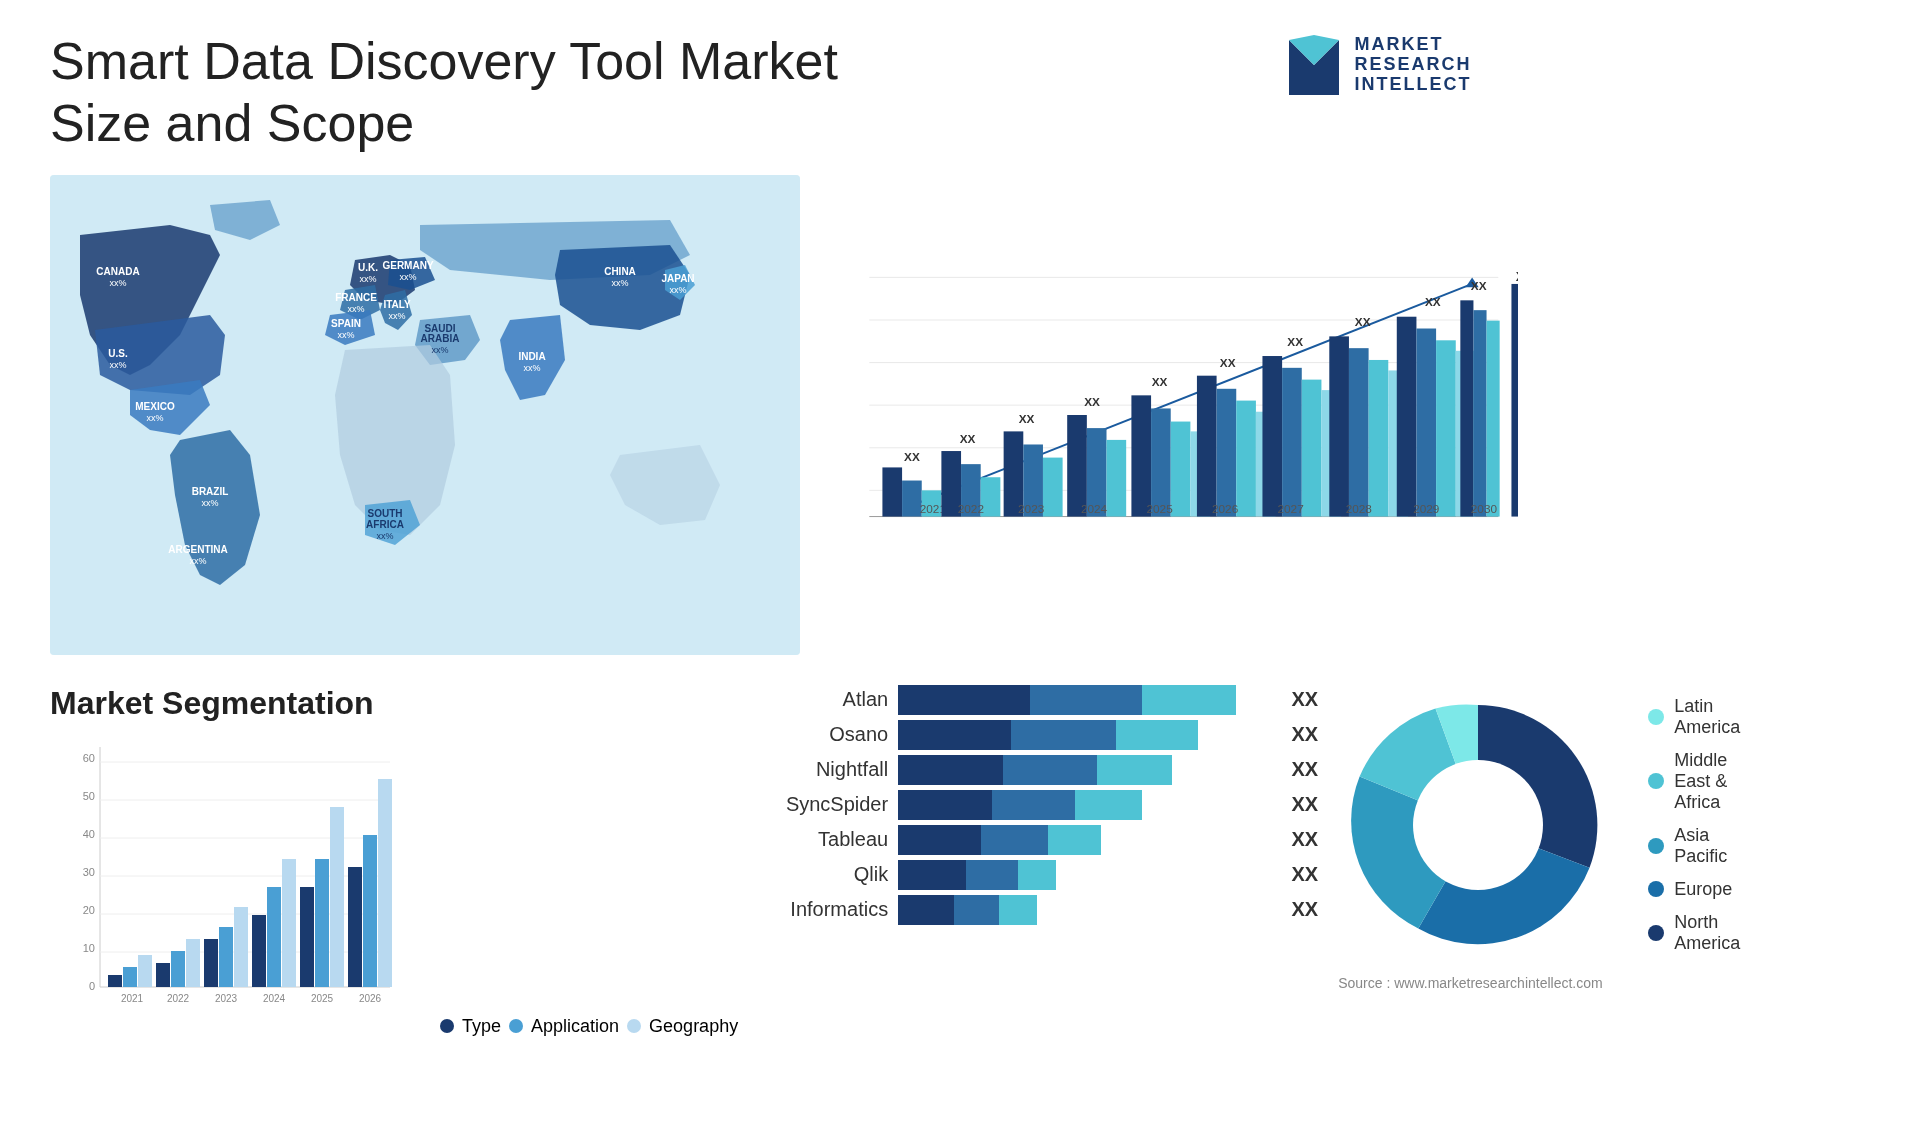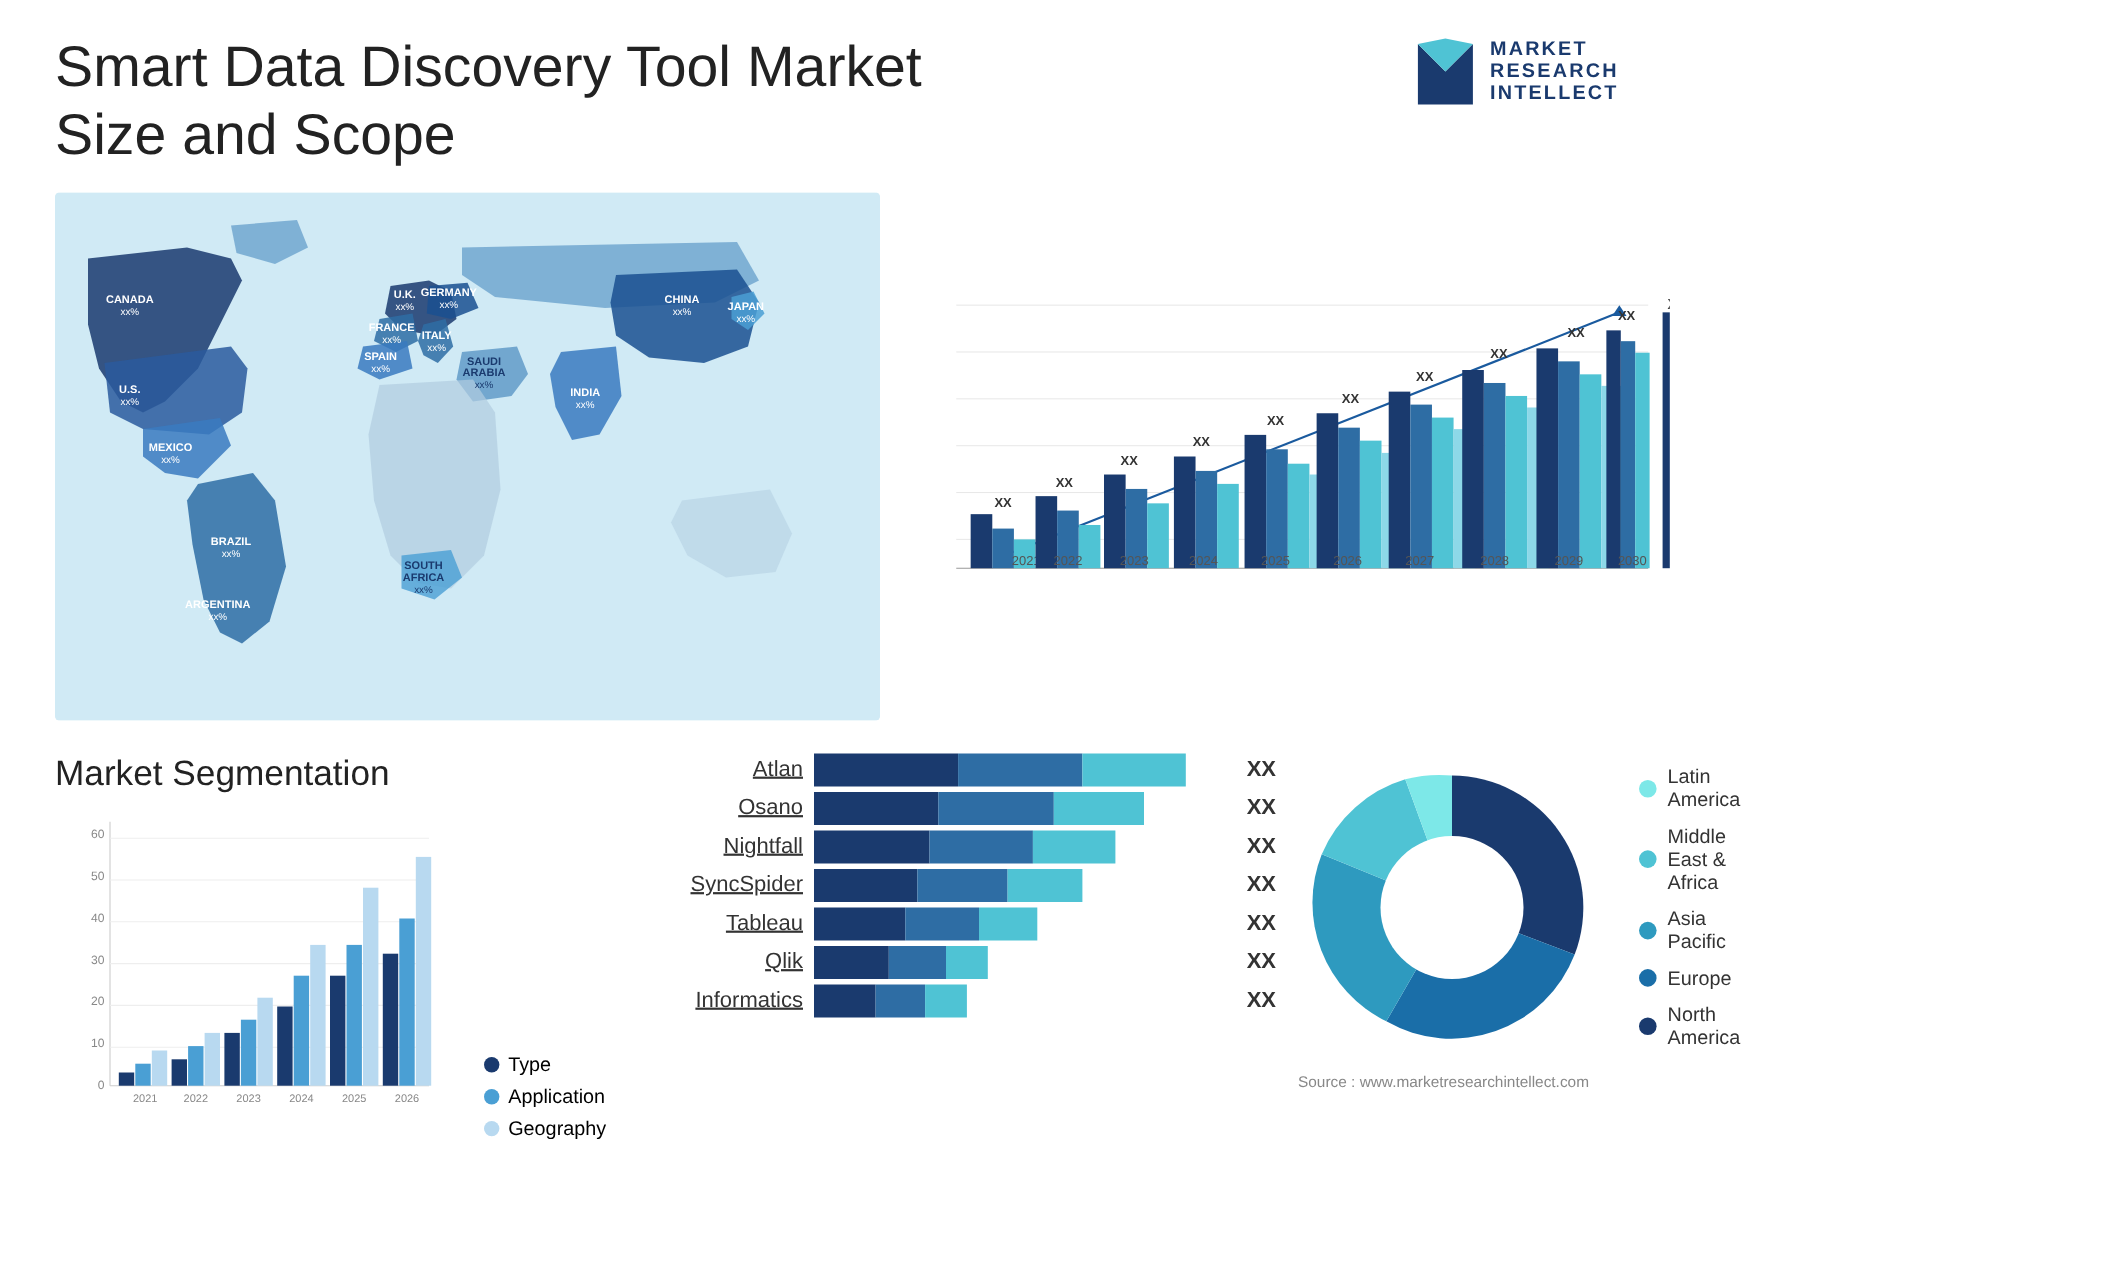--- a/index.html
+++ b/index.html
@@ -90,42 +90,41 @@
     }
     .key-players-section {
       flex: 0 0 560px;
     }
     .regional-section {
       flex: 1;
     }
     
     .section-title {
       font-size: 32px;
-      font-weight: 400;
+      font-weight: 700;
       color: #222;
       margin-bottom: 15px;
     }
     
     .players-list {
       display: flex;
       flex-direction: column;
       gap: 5px;
     }
     .player-row {
       display: flex;
       align-items: center;
       gap: 10px;
     }
     .player-name {
       width: 130px;
       font-size: 20px;
       color: #333;
       text-align: right;
       flex-shrink: 0;
-      text-decoration: underline;
     }
     .player-bar-container {
       flex: 1;
       height: 30px;
       position: relative;
     }
     .player-bar {
       height: 100%;
       border-radius: 2px;
       display: flex;
@@ -171,21 +170,20 @@
     }
     .source-text {
       text-align: left;
       font-size: 14px;
       color: #888;
       margin-top: 10px;
     }
     
     .seg-legend {
       display: flex;
-      flex-direction: column;
       gap: 8px;
       margin-top: 10px;
       margin-left: 20px;
     }
     .seg-legend-item {
       display: flex;
       align-items: center;
       gap: 8px;
       font-size: 18px;
     }

